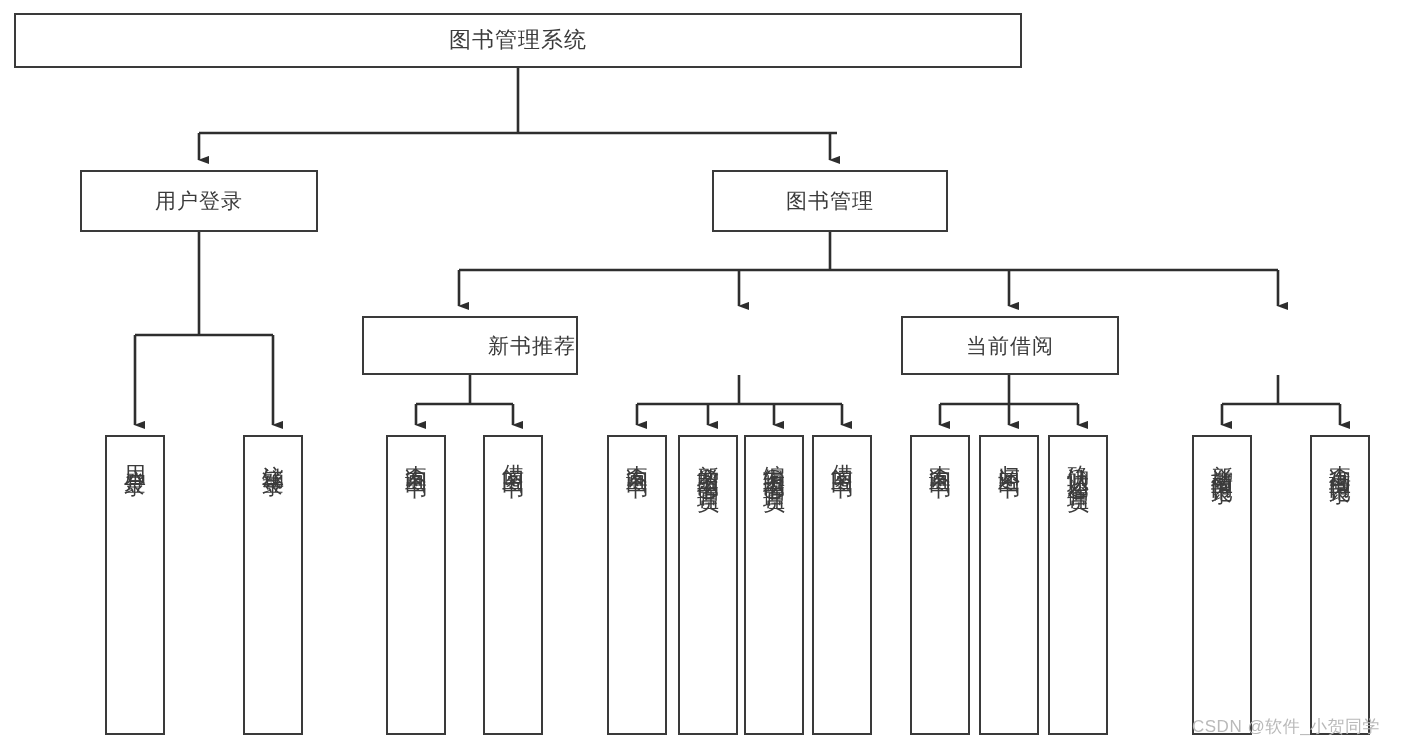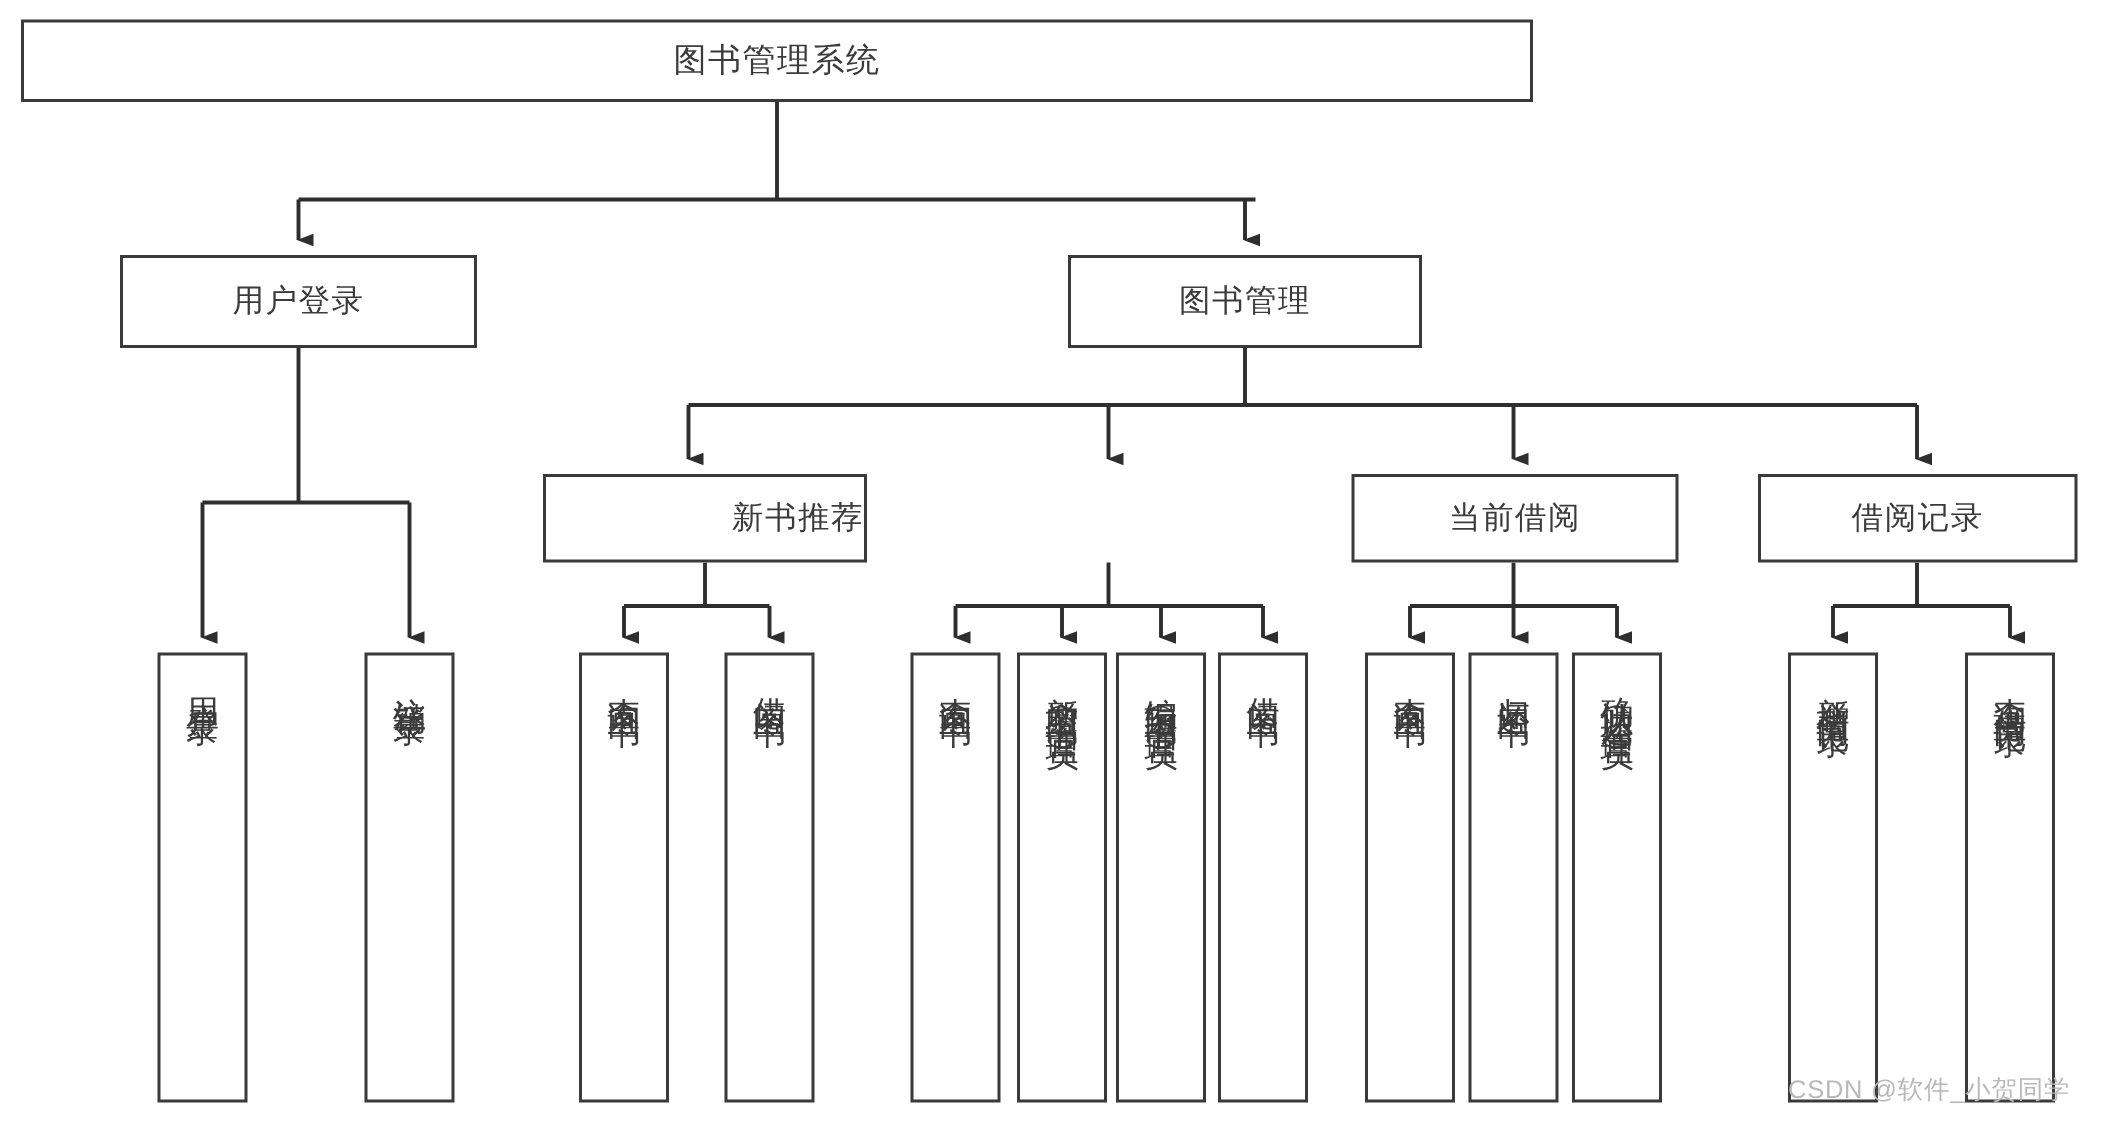--- a/index.html
+++ b/index.html
@@ -121,23 +121,20 @@
   <div class="node h-node" style="left:712px;top:170px;width:236px;height:62px;">
     <span class="lbl">图书管理</span>
   </div>
 
   <div class="node h-node" style="left:362px;top:316px;width:216px;height:59px;justify-content:flex-end;">
     <span class="lbl">新书推荐</span>
   </div>
   <div class="node h-node" style="left:901px;top:316px;width:218px;height:59px;">
     <span class="lbl">当前借阅</span>
   </div>
-  <div class="node h-node" style="left:1172px;top:316px;width:213px;height:59px;">
-    <span class="lbl">借阅记录</span>
-  </div>
 
   <div class="node v-node" style="left:105px;top:435px;width:60px;height:300px;">
     <span class="lbl">用户登录</span>
   </div>
   <div class="node v-node" style="left:243px;top:435px;width:60px;height:300px;">
     <span class="lbl">注销登录</span>
   </div>
 
   <div class="node v-node" style="left:386px;top:435px;width:60px;height:300px;">
     <span class="lbl">查询图书</span>

